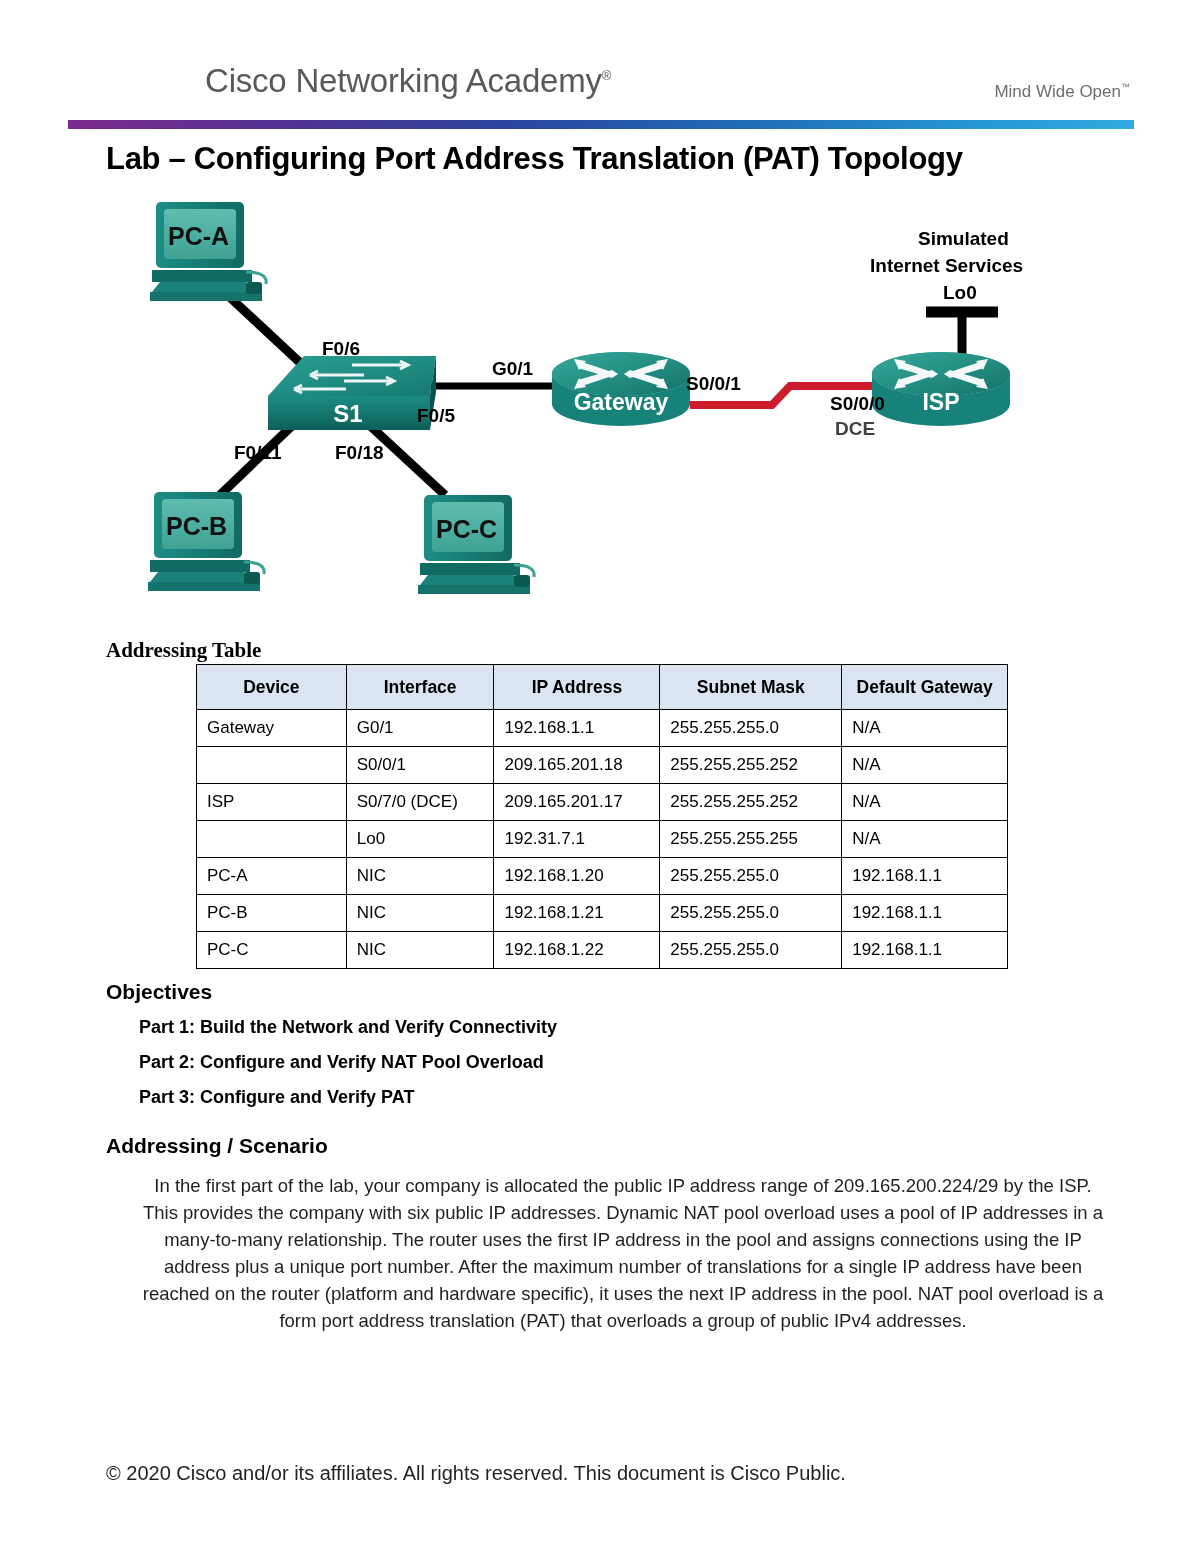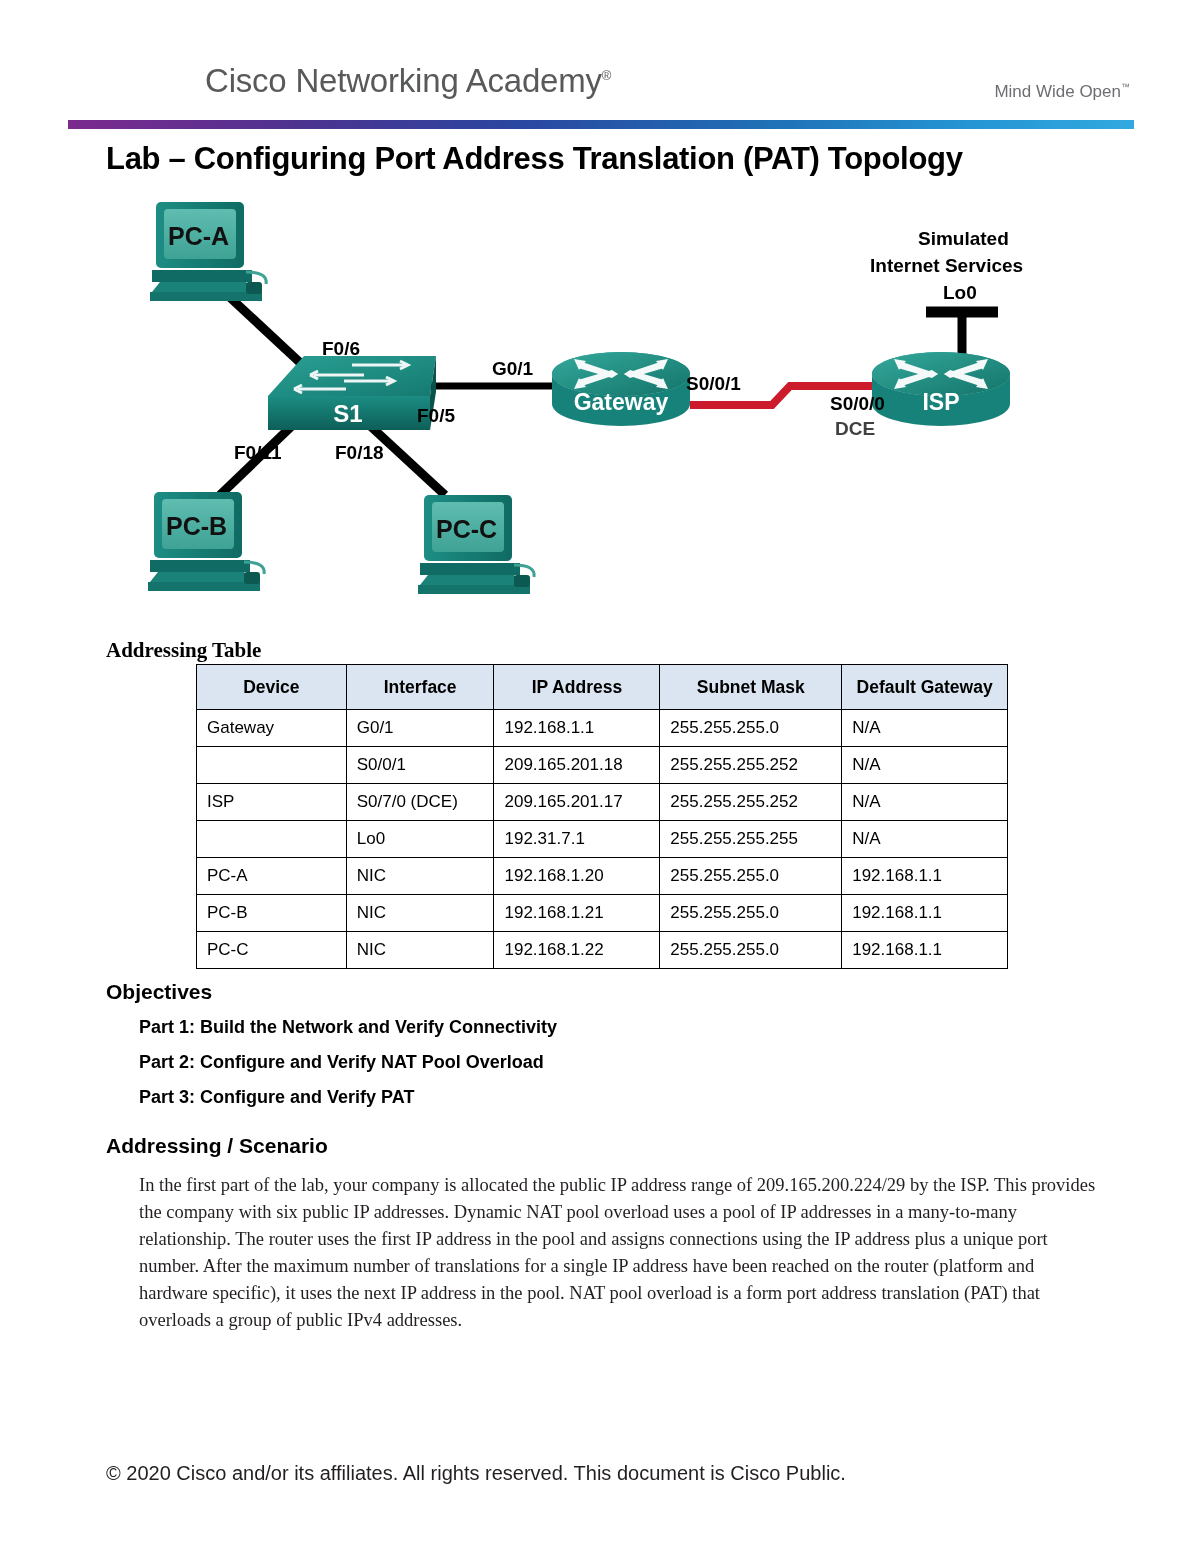--- a/index.html
+++ b/index.html
@@ -122,23 +122,23 @@
     position: absolute; left: 139px;
     font-family: "Liberation Sans", sans-serif;
     font-weight: bold; font-size: 18px; color: #000;
     white-space: nowrap;
   }
 
   
   .bg-head { left: 106px; top: 1134px; }
   .bg-para {
     position: absolute; left: 139px; top: 1172px; width: 968px;
-    font-family: Liberation Serif, serif;
+    font-family: Liberation Sans, sans-serif;
     font-size: 18.5px; line-height: 27px; color: #231f20;
-    text-align: left;
+    text-align: center;
   }
 
   
   .footer {
     position: absolute; left: 106px; top: 1462px;
     font-family: "Liberation Sans", sans-serif;
     font-size: 20px; color: #231f20; white-space: nowrap;
   }
 </style>
 </head>

